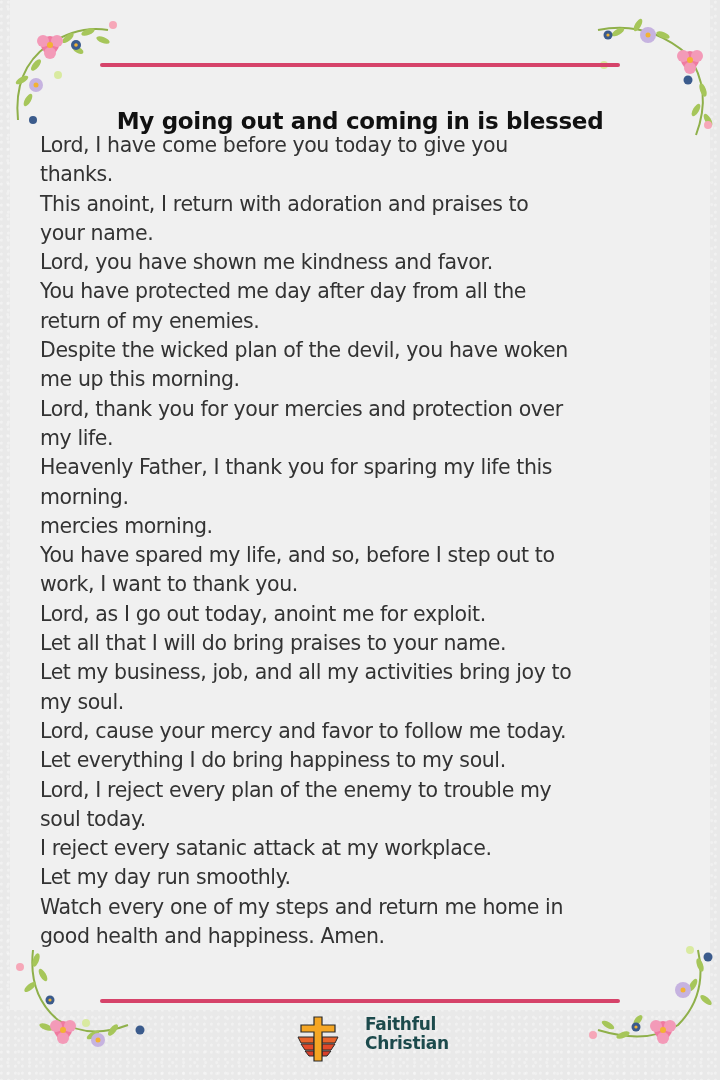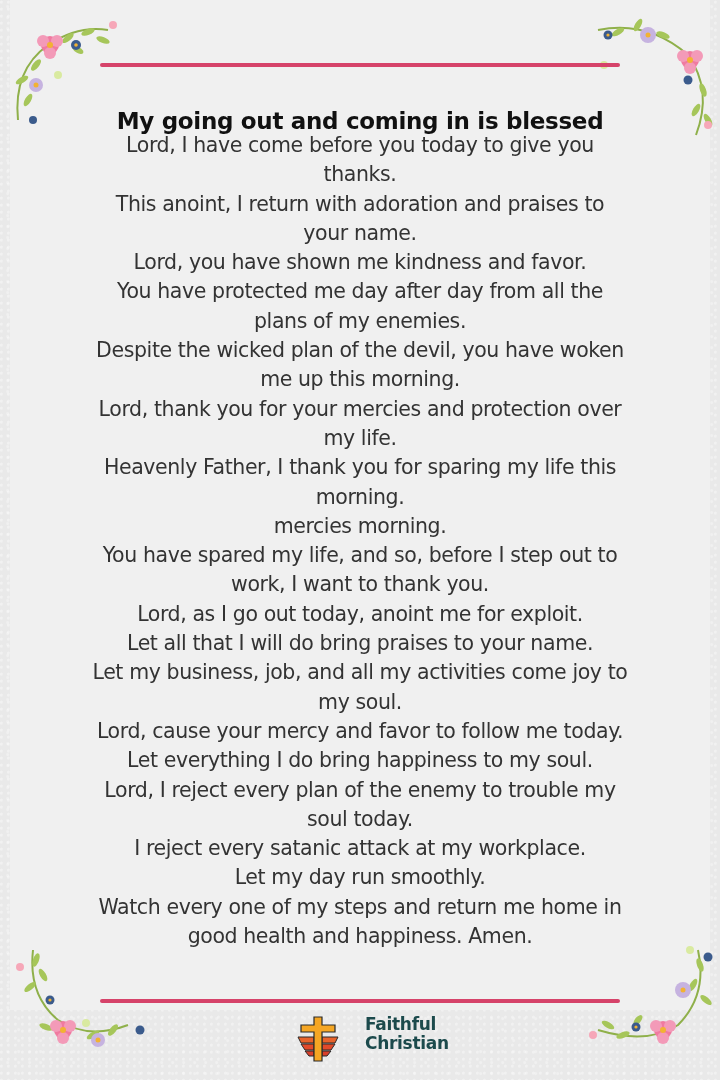--- a/index.html
+++ b/index.html
@@ -33,21 +33,21 @@
       font-family: "DejaVu Sans", sans-serif;
       font-weight: bold;
       font-size: 23px;
       letter-spacing: -0.3px;
       color: #111;
       margin-top: 20px;
     }
     .body-text {
       position: absolute;
       left: 40px; width: 640px; top: 131px;
-      text-align: center;
+      text-align: left;
       font-family: "DejaVu Sans", sans-serif;
       font-weight: normal;
       font-size: 20.5px;
       line-height: 29.3px;
       letter-spacing: -0.4px;
       color: #333;
     }
     .body-text .line { display: block; }
     .corner { position: absolute; }
     .corner.tl { left: 8px; top: 10px; }
@@ -223,33 +223,33 @@
 
 <h1 class="title">My going out and coming in is blessed</h1>
 
 <div class="body-text">
   <span class="line">Lord, I have come before you today to give you</span>
   <span class="line">thanks.</span>
   <span class="line">This anoint, I return with adoration and praises to</span>
   <span class="line">your name.</span>
   <span class="line">Lord, you have shown me kindness and favor.</span>
   <span class="line">You have protected me day after day from all the</span>
-  <span class="line">plans of my enemies.</span>
+  <span class="line">return of my enemies.</span>
   <span class="line">Despite the wicked plan of the devil, you have woken</span>
   <span class="line">me up this morning.</span>
   <span class="line">Lord, thank you for your mercies and protection over</span>
   <span class="line">my life.</span>
   <span class="line">Heavenly Father, I thank you for sparing my life this</span>
   <span class="line">morning.</span>
   <span class="line">mercies morning.</span>
   <span class="line">You have spared my life, and so, before I step out to</span>
   <span class="line">work, I want to thank you.</span>
   <span class="line">Lord, as I go out today, anoint me for exploit.</span>
   <span class="line">Let all that I will do bring praises to your name.</span>
-  <span class="line">Let my business, job, and all my activities come joy to</span>
+  <span class="line">Let my business, job, and all my activities bring joy to</span>
   <span class="line">my soul.</span>
   <span class="line">Lord, cause your mercy and favor to follow me today.</span>
   <span class="line">Let everything I do bring happiness to my soul.</span>
   <span class="line">Lord, I reject every plan of the enemy to trouble my</span>
   <span class="line">soul today.</span>
   <span class="line">I reject every satanic attack at my workplace.</span>
   <span class="line">Let my day run smoothly.</span>
   <span class="line">Watch every one of my steps and return me home in</span>
   <span class="line">good health and happiness. Amen.</span>
 </div>

